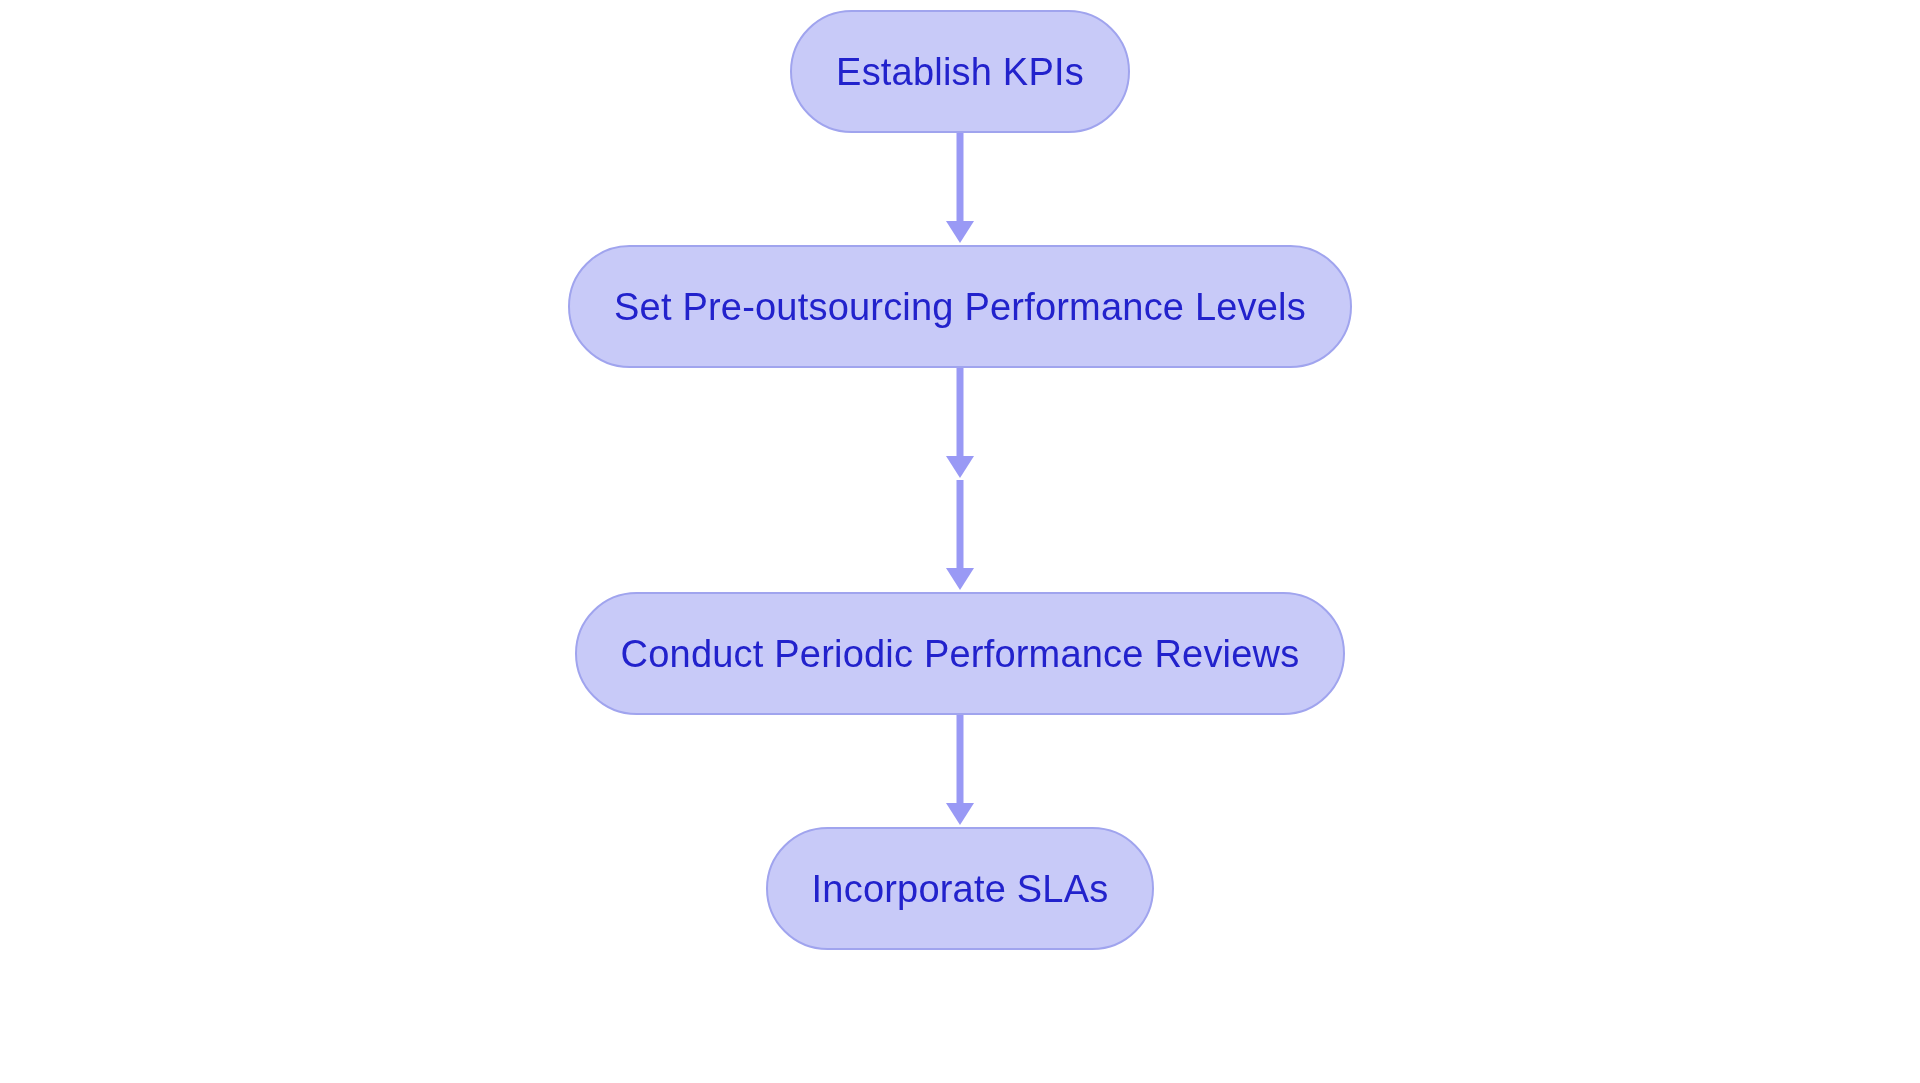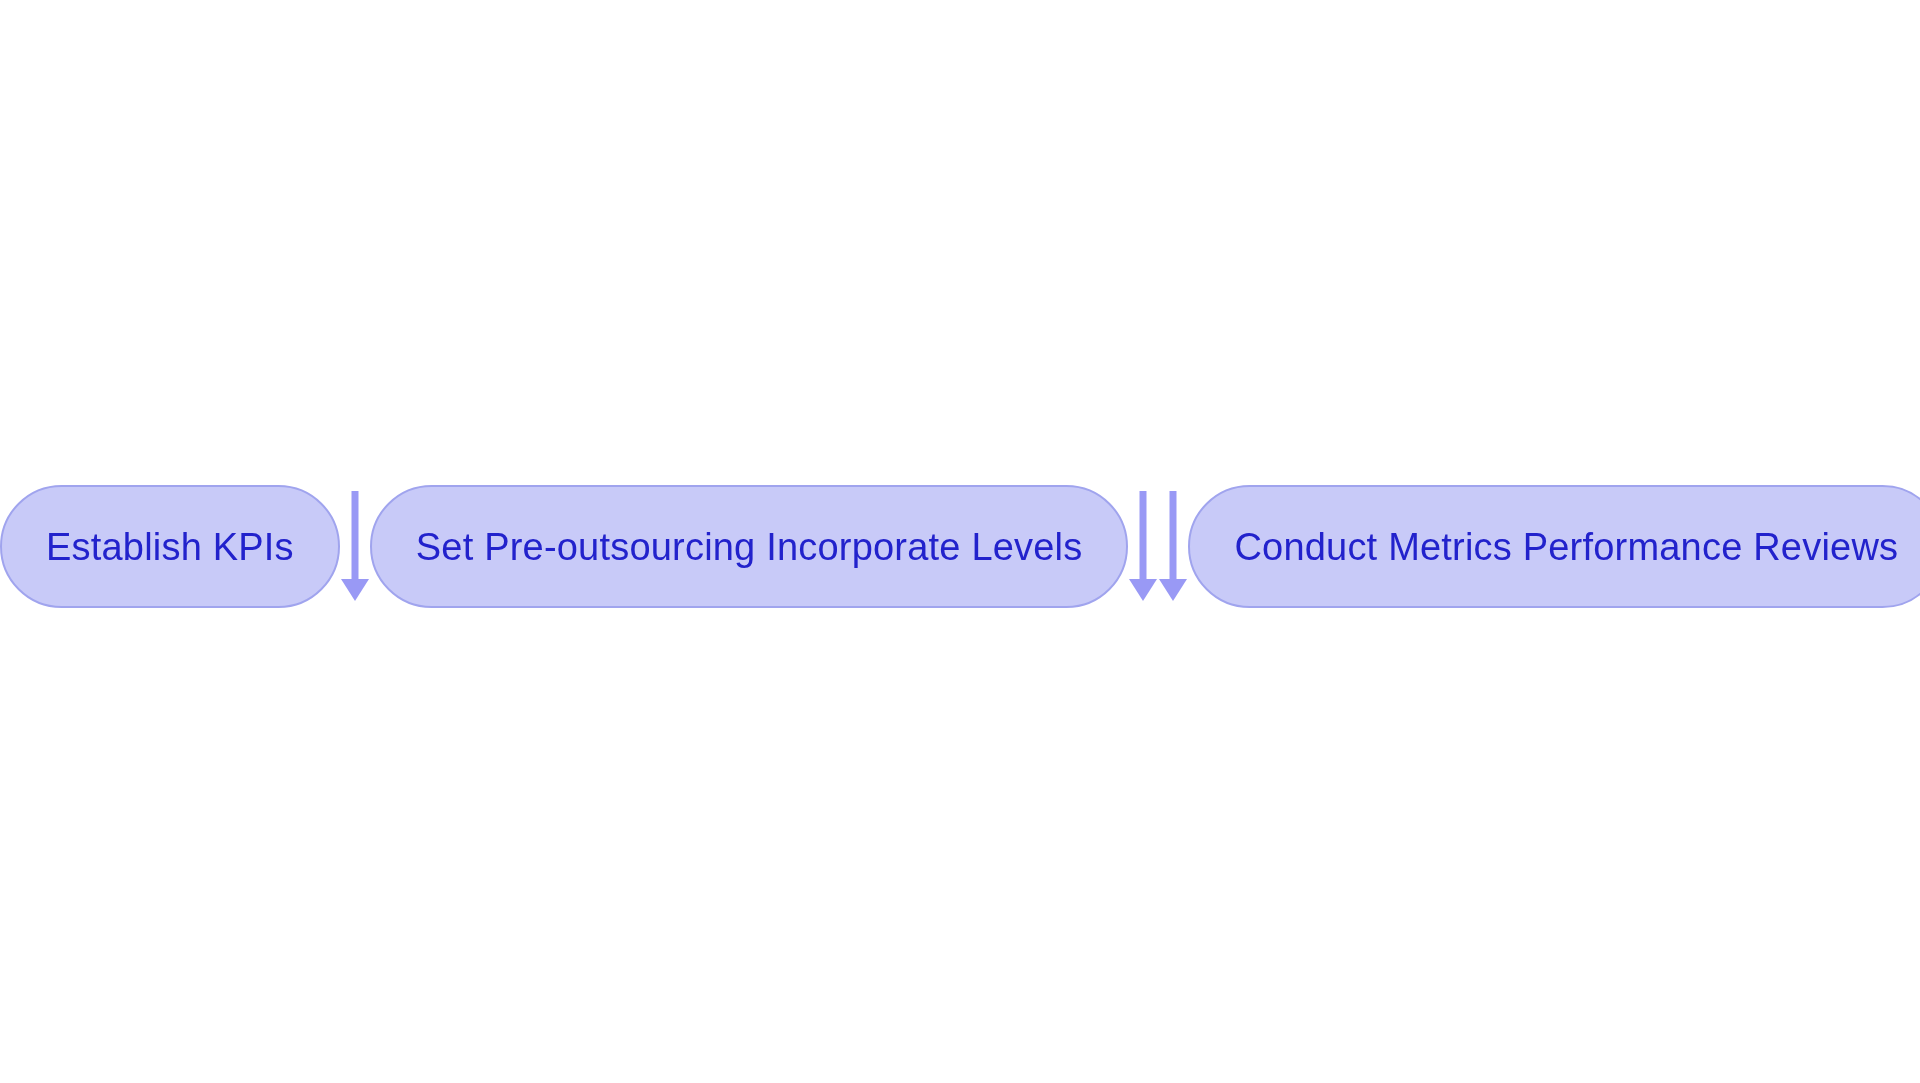--- a/index.html
+++ b/index.html
@@ -21,21 +21,21 @@
     background: #ffffff;
   }
 
   .flow-column {
     position: absolute;
     left: 0;
     top: 0;
     width: 1920px;
     height: 1083px;
     display: flex;
-    flex-direction: row;
+    flex-direction: column;
     align-items: center;
     justify-content: flex-start;
     padding-top: 10px;
     box-sizing: border-box;
   }
 
   .flow-node {
     box-sizing: border-box;
     height: 123px;
     background: #c8caf8;
@@ -74,38 +74,41 @@
     <div class="flow-node">
       <span class="flow-node-label">Establish KPIs</span>
     </div>
 
     <svg class="flow-connector" viewBox="0 0 30 112" xmlns="http://www.w3.org/2000/svg">
       <line x1="15" y1="0" x2="15" y2="90" stroke="#9999f5" stroke-width="7"></line>
       <polygon points="1,88 29,88 15,110" fill="#9999f5"></polygon>
     </svg>
 
     <div class="flow-node">
-      <span class="flow-node-label">Set Pre-outsourcing Incorporate Levels</span>
+      <span class="flow-node-label">Set Pre-outsourcing Performance Levels</span>
     </div>
 
     <svg class="flow-connector" viewBox="0 0 30 112" xmlns="http://www.w3.org/2000/svg">
       <line x1="15" y1="0" x2="15" y2="90" stroke="#9999f5" stroke-width="7"></line>
       <polygon points="1,88 29,88 15,110" fill="#9999f5"></polygon>
     </svg>
 
 
     <svg class="flow-connector" viewBox="0 0 30 112" xmlns="http://www.w3.org/2000/svg">
       <line x1="15" y1="0" x2="15" y2="90" stroke="#9999f5" stroke-width="7"></line>
       <polygon points="1,88 29,88 15,110" fill="#9999f5"></polygon>
     </svg>
 
     <div class="flow-node">
-      <span class="flow-node-label">Conduct Metrics Performance Reviews</span>
+      <span class="flow-node-label">Conduct Periodic Performance Reviews</span>
     </div>
 
     <svg class="flow-connector" viewBox="0 0 30 112" xmlns="http://www.w3.org/2000/svg">
       <line x1="15" y1="0" x2="15" y2="90" stroke="#9999f5" stroke-width="7"></line>
       <polygon points="1,88 29,88 15,110" fill="#9999f5"></polygon>
     </svg>
 
+    <div class="flow-node">
+      <span class="flow-node-label">Incorporate SLAs</span>
+    </div>
 
   </div>
 </div>
 
 </body></html>

